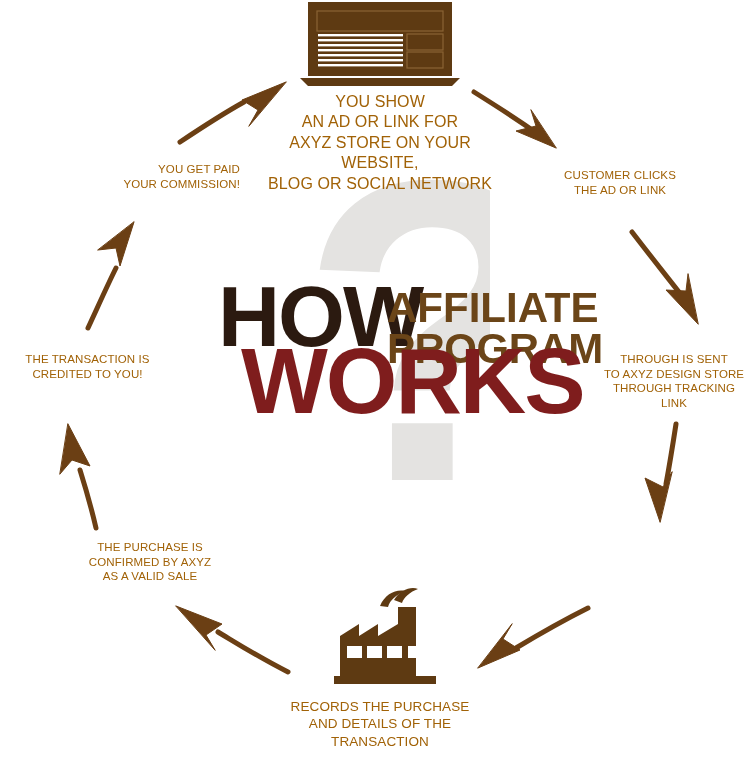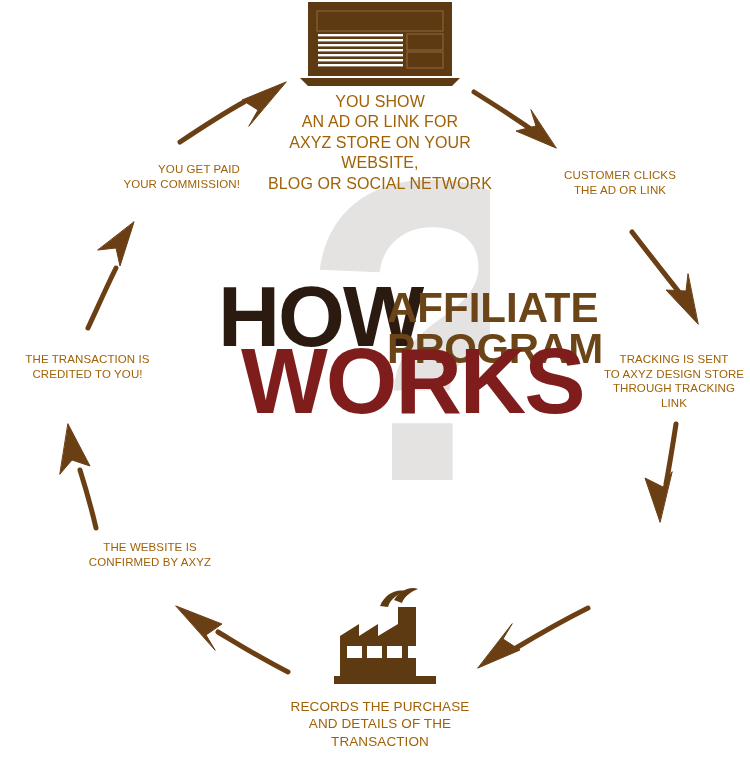--- a/index.html
+++ b/index.html
@@ -236,35 +236,36 @@
     <div>AXYZ STORE ON YOUR WEBSITE,</div>
     <div>BLOG OR SOCIAL NETWORK</div>
   </div>
 
   <div class="caption cap-right1">
     <div>CUSTOMER CLICKS</div>
     <div>THE AD OR LINK</div>
   </div>
 
   <div class="caption cap-right2">
-    <div>TRACKING IS SENT</div>
+    <div>THROUGH IS SENT</div>
     <div>TO AXYZ DESIGN STORE</div>
     <div>THROUGH TRACKING LINK</div>
   </div>
 
 
   <div class="caption cap-bottom">
     <div>RECORDS THE PURCHASE</div>
     <div>AND DETAILS OF THE</div>
     <div>TRANSACTION</div>
   </div>
 
   <div class="caption cap-left3">
-    <div>THE WEBSITE IS</div>
+    <div>THE PURCHASE IS</div>
     <div>CONFIRMED BY AXYZ</div>
+    <div>AS A VALID SALE</div>
   </div>
 
   <div class="caption cap-left2">
     <div>THE TRANSACTION IS</div>
     <div>CREDITED TO YOU!</div>
   </div>
 
   <div class="caption cap-left1">
     <div>YOU GET PAID</div>
     <div>YOUR COMMISSION!</div>

